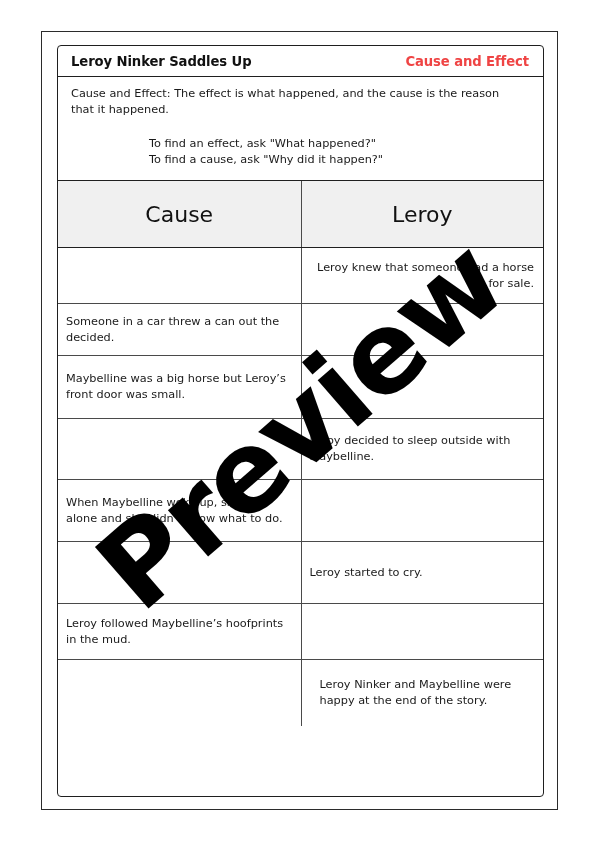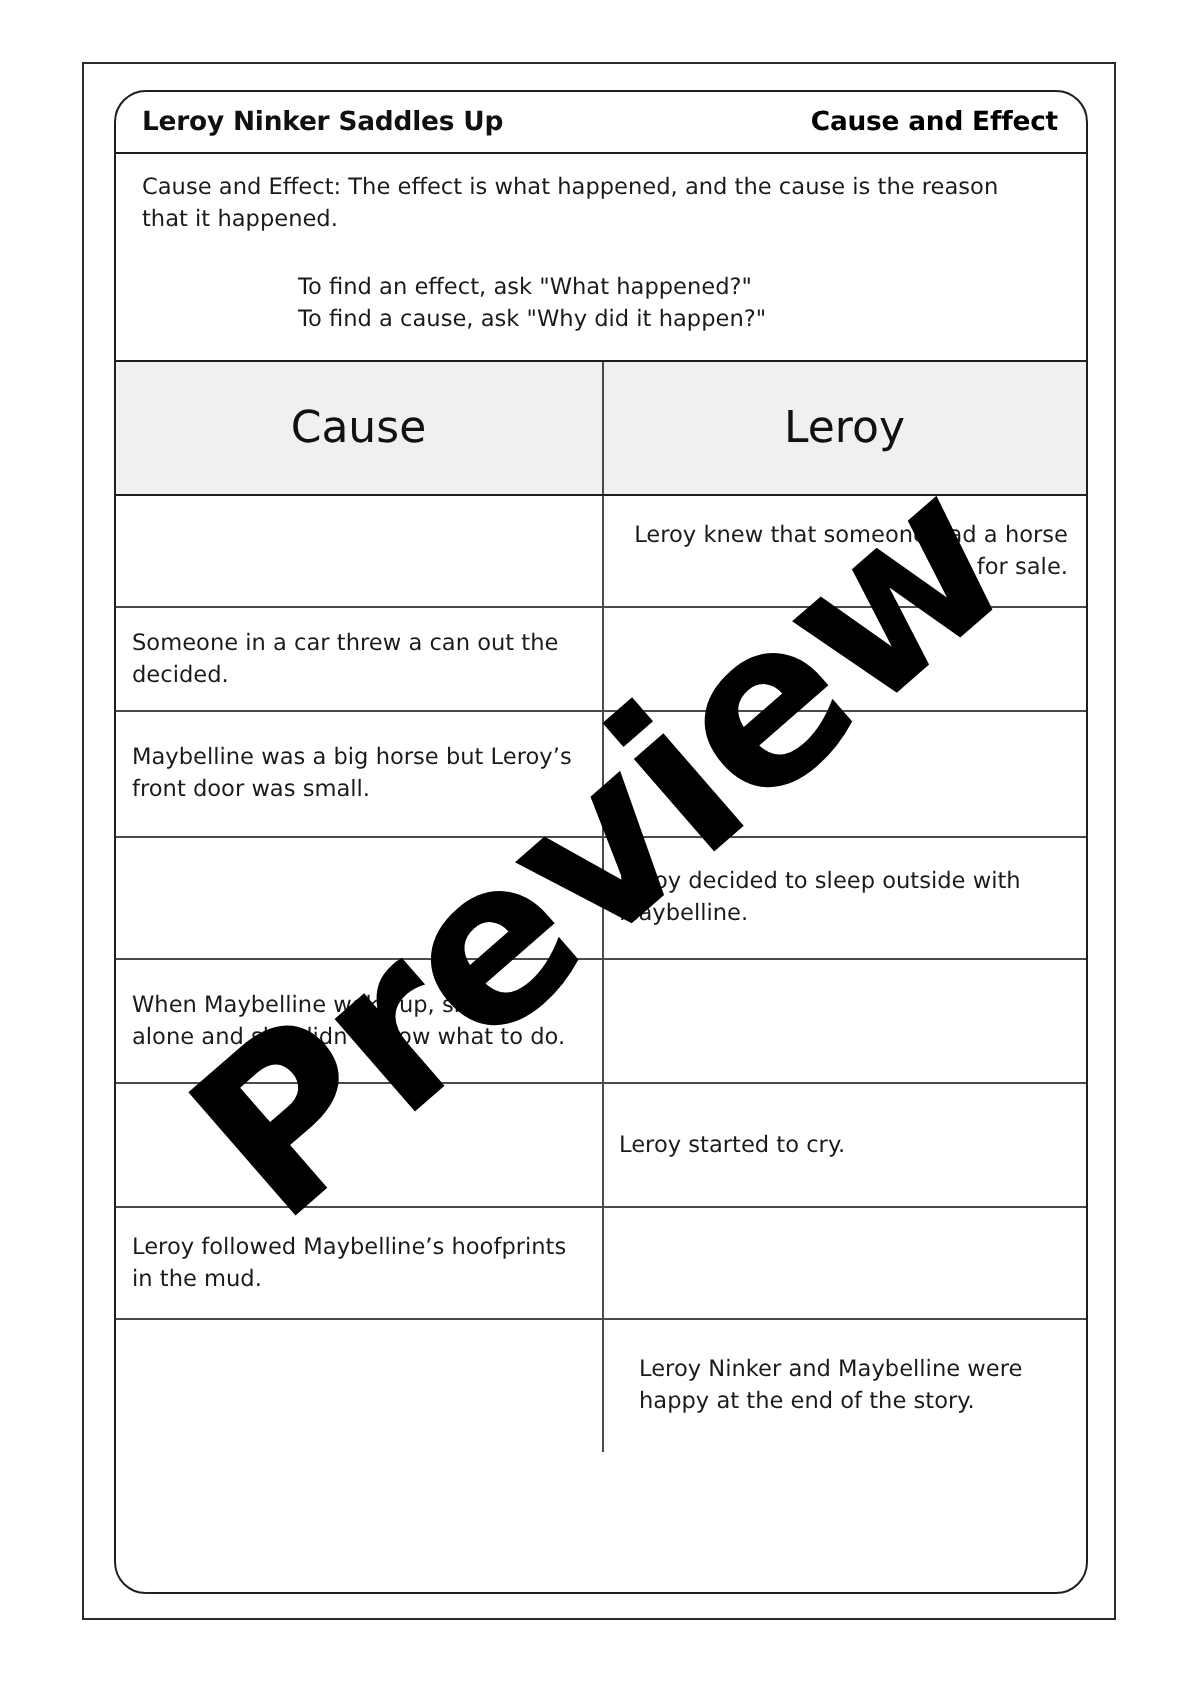--- a/index.html
+++ b/index.html
@@ -38,21 +38,21 @@
 
   
   .worksheet {
     position: absolute;
     left: 57px;
     top: 45px;
     width: 487px;
     height: 752px;
     box-sizing: border-box;
     border: 1.4px solid #1f1f1f;
-    border-radius: 16px;
+    border-radius: 4px;
     background: #ffffff;
     overflow: hidden;
   }
 
   
   .title-bar {
     position: relative;
     height: 31px;
     box-sizing: border-box;
     border-bottom: 1.4px solid #1f1f1f;
@@ -63,21 +63,21 @@
   .title-left {
     font-size: 13.2px;
     font-weight: bold;
     color: #111111;
     letter-spacing: -0.1px;
   }
   .title-right {
     margin-left: auto;
     font-size: 13.2px;
     font-weight: bold;
-    color: #000000;
+    color: #ef4444;
     letter-spacing: -0.1px;
   }
 
   
   .intro {
     padding: 9px 14px 0 13px;
     box-sizing: border-box;
     height: 103px;
   }
   .intro-paragraph {

